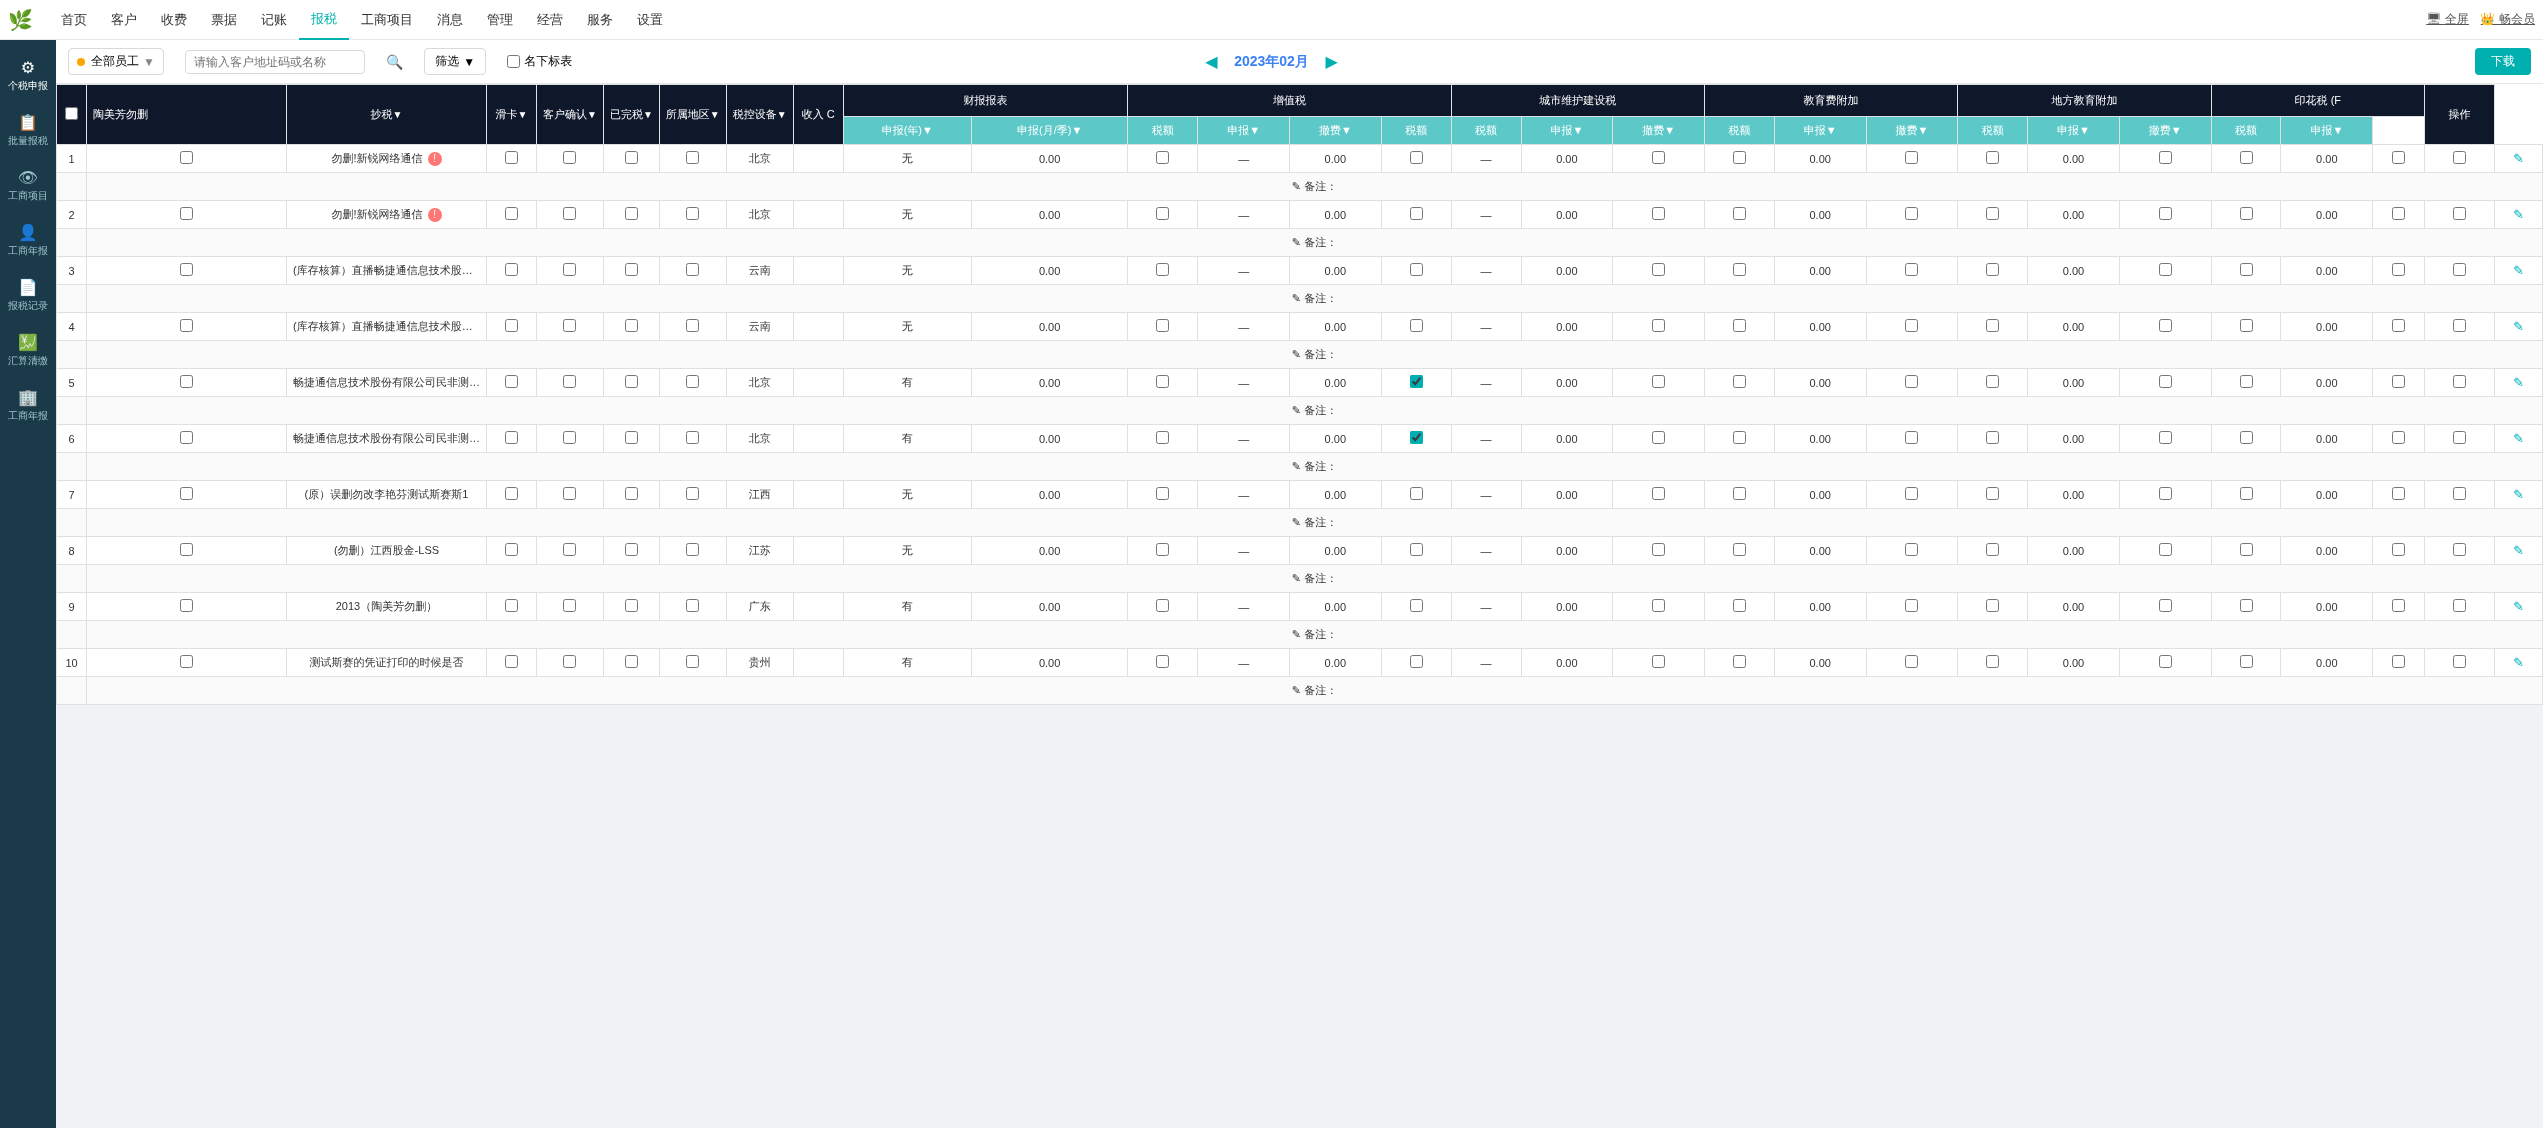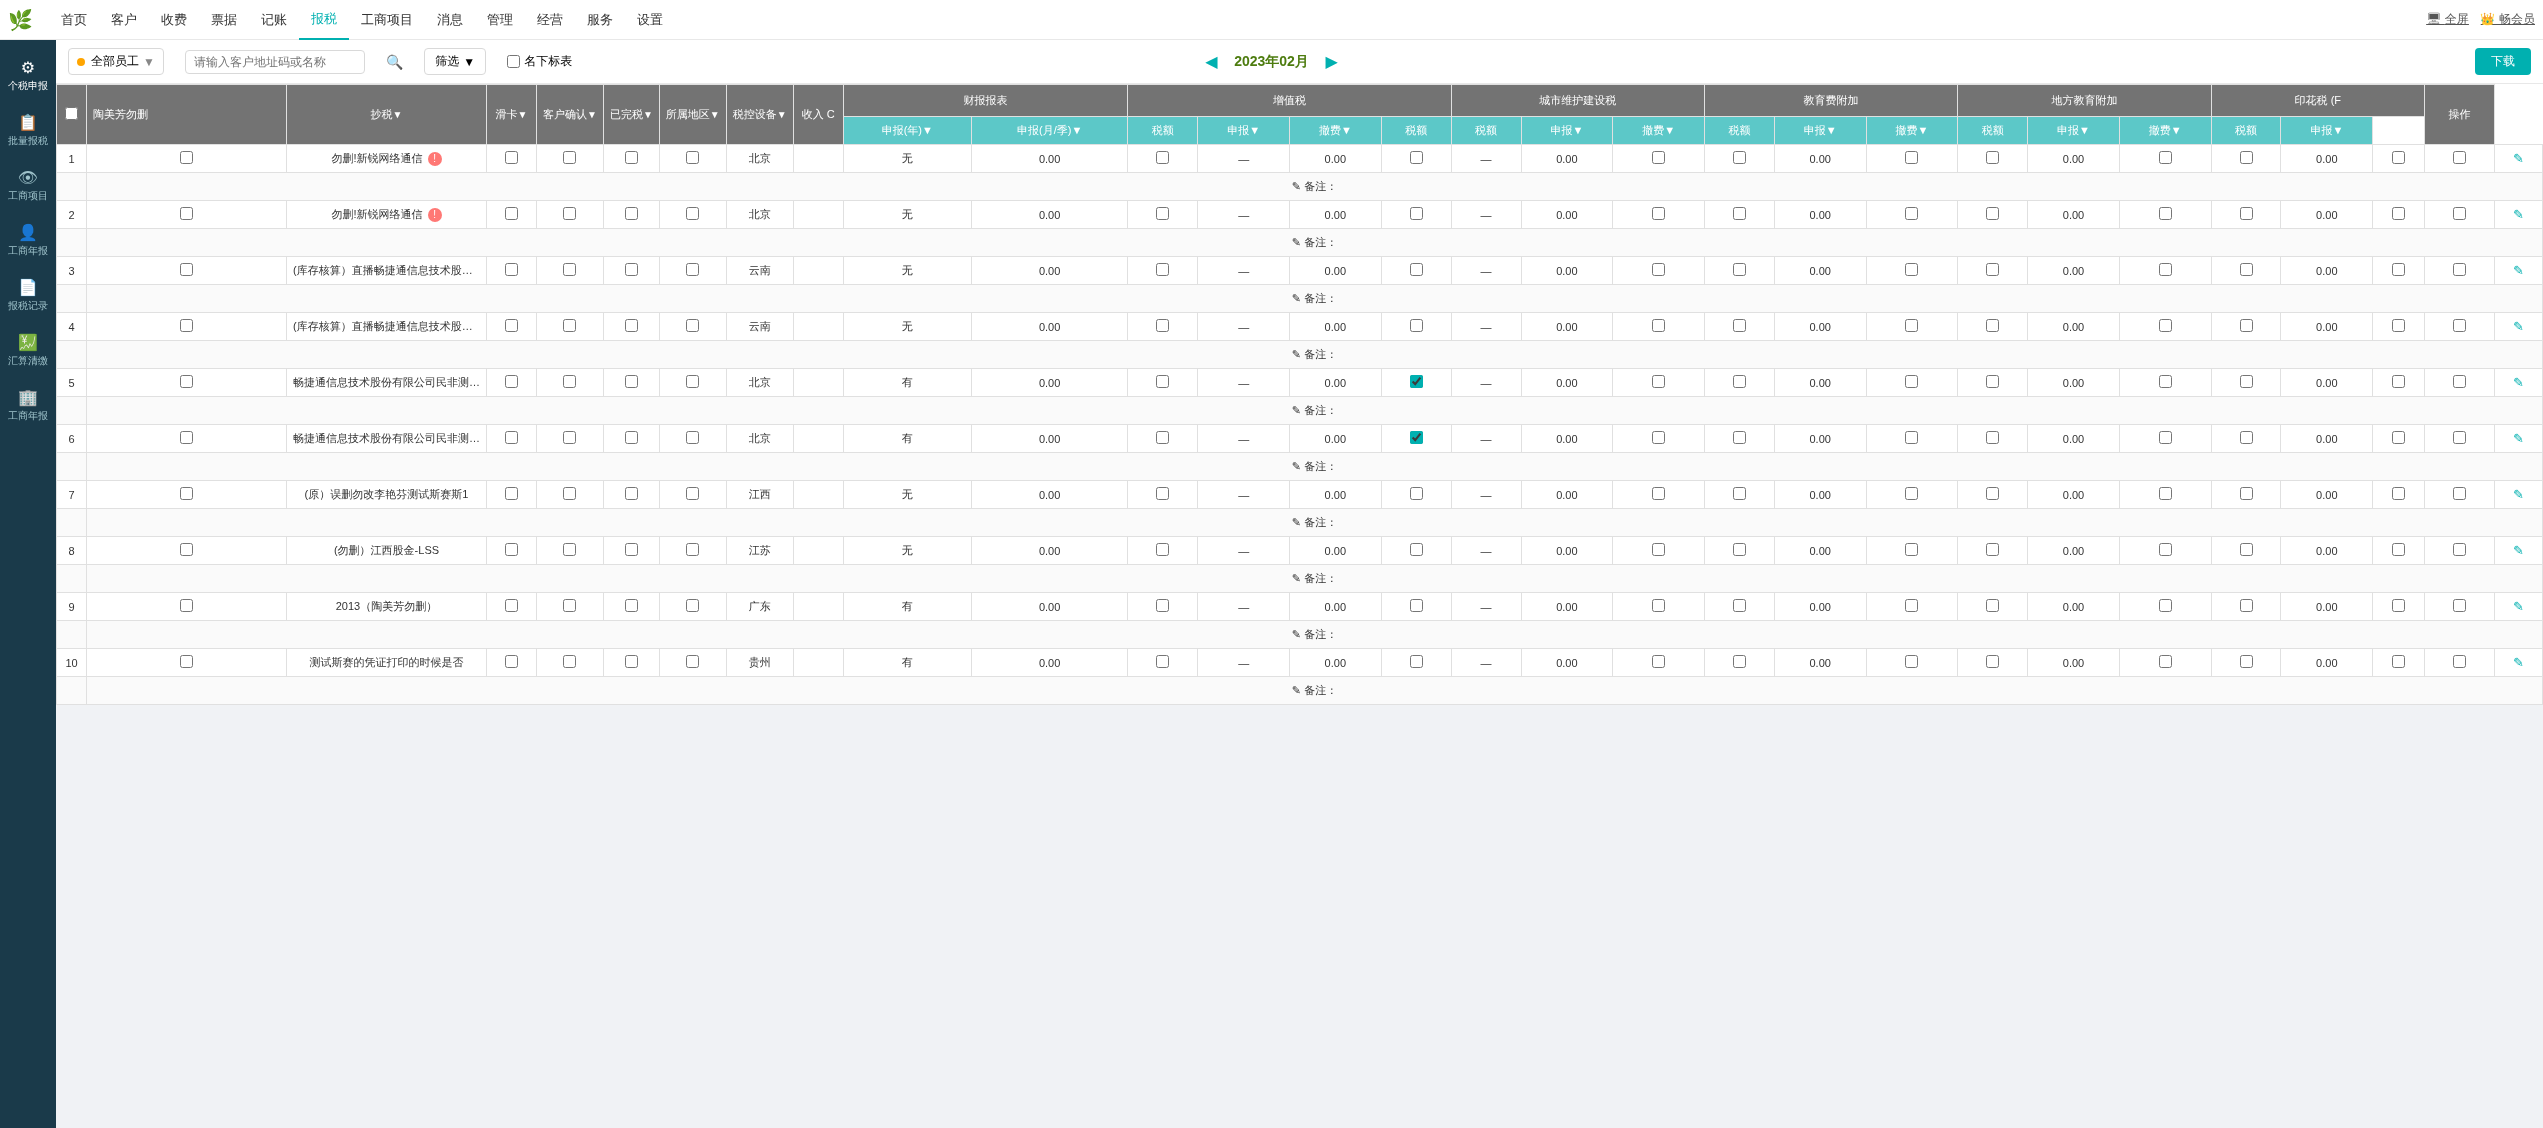--- a/index.html
+++ b/index.html
@@ -102,21 +102,21 @@
     }
     .date-nav {
       display: flex; align-items: center; gap: 8px;
       margin: 0 auto;
     }
     .date-nav-btn {
       background: none; border: none; cursor: pointer;
       color: #00b0b0; font-size: 16px; padding: 2px 6px;
     }
     .date-label {
-      font-size: 14px; font-weight: bold; color: #4d7c0f;
+      font-size: 14px; font-weight: bold; color: #3b82f6;
       min-width: 80px; text-align: center;
     }
     .download-btn {
       margin-left: auto;
       background: #00b0b0;
       color: #fff;
       border: none;
       border-radius: 4px;
       padding: 5px 16px;
       font-size: 12px;
@@ -140,21 +140,21 @@
     .data-table th, .data-table td {
       border: 1px solid #e0e0e0;
       padding: 4px 6px;
       white-space: nowrap;
       font-size: 11px;
       text-align: center;
       vertical-align: middle;
     }
 
     .data-table thead tr:first-child th {
-      background: #737373;
+      background: #0f172a;
       color: #fff;
       font-weight: normal;
       height: 32px;
     }
 
     .data-table thead tr:last-child th {
       background: #5cc8c8;
       color: #fff;
       font-weight: normal;
       height: 28px;

